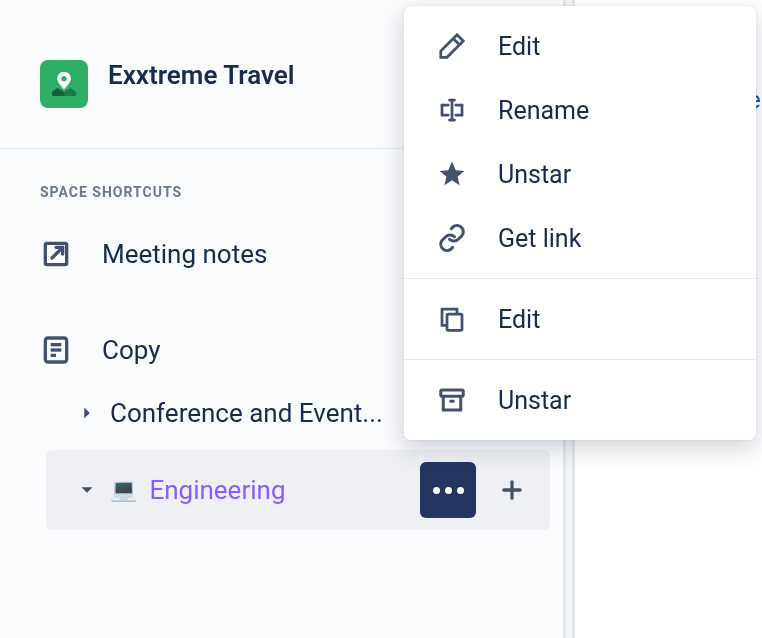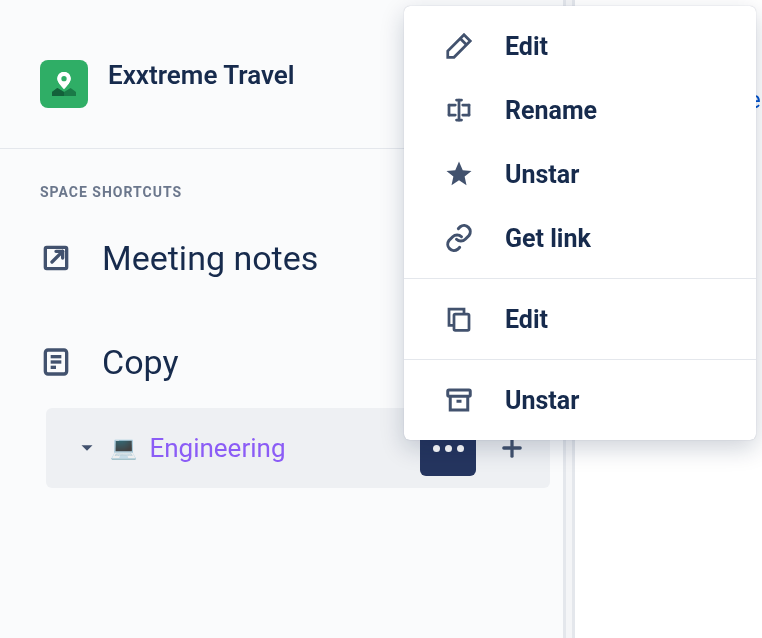--- a/index.html
+++ b/index.html
@@ -59,21 +59,21 @@
       width: 32px;
       height: 32px;
       color: #42526e;
       display: flex;
       align-items: center;
       justify-content: center;
       flex-shrink: 0;
     }
     .nav-item-icon svg { width: 32px; height: 32px; }
     .nav-item-label {
-      font-size: 34px;
+      font-size: 26px;
       color: #172b4d;
       font-weight: 400;
     }
     .tree-item {
       display: flex;
       align-items: center;
       padding: 14px 0 14px 76px;
       gap: 12px;
       cursor: pointer;
     }
@@ -143,22 +143,21 @@
       top: 6px;
       left: 404px;
       width: 352px;
       background: white;
       border-radius: 6px;
       box-shadow: 0 8px 24px rgba(9,30,66,0.2), 0 0 1px rgba(9,30,66,0.3);
       z-index: 100;
       overflow: hidden;
     }
     .dropdown-section {
-      padding: 8px 15px;
-      font-weight: bold;
+      padding: 8px 8px;
     }
     .dropdown-divider {
       height: 1px;
       background: #e4e7ec;
     }
     .menu-item {
       display: flex;
       align-items: center;
       padding: 16px 24px;
       gap: 30px;
@@ -245,20 +244,28 @@
       <svg viewBox="0 0 24 24" fill="none" stroke="currentColor" stroke-width="2.5">
         <rect x="4" y="3" width="16" height="18" rx="2"></rect>
         <line x1="8" y1="8" x2="16" y2="8"></line>
         <line x1="8" y1="12" x2="16" y2="12"></line>
         <line x1="8" y1="16" x2="12" y2="16"></line>
       </svg>
     </div>
     <div class="nav-item-label">Copy</div>
   </div>
 
+  <div class="tree-item">
+    <div class="tree-chevron">
+      <svg viewBox="0 0 24 24" fill="currentColor">
+          <path d="M9 6 L15 12 L9 18 Z"></path>
+        </svg>
+    </div>
+    <div class="tree-label">Conference and Event...</div>
+  </div>
 
   <div class="tree-item-active">
     <div class="tree-chevron">
       <svg viewBox="0 0 24 24" fill="currentColor">
           <path d="M6 9 L12 15 L18 9 Z"></path>
         </svg>
     </div>
     <span class="emoji-icon">💻</span>
     <div class="tree-label">Engineering</div>
     <div class="tree-actions">

